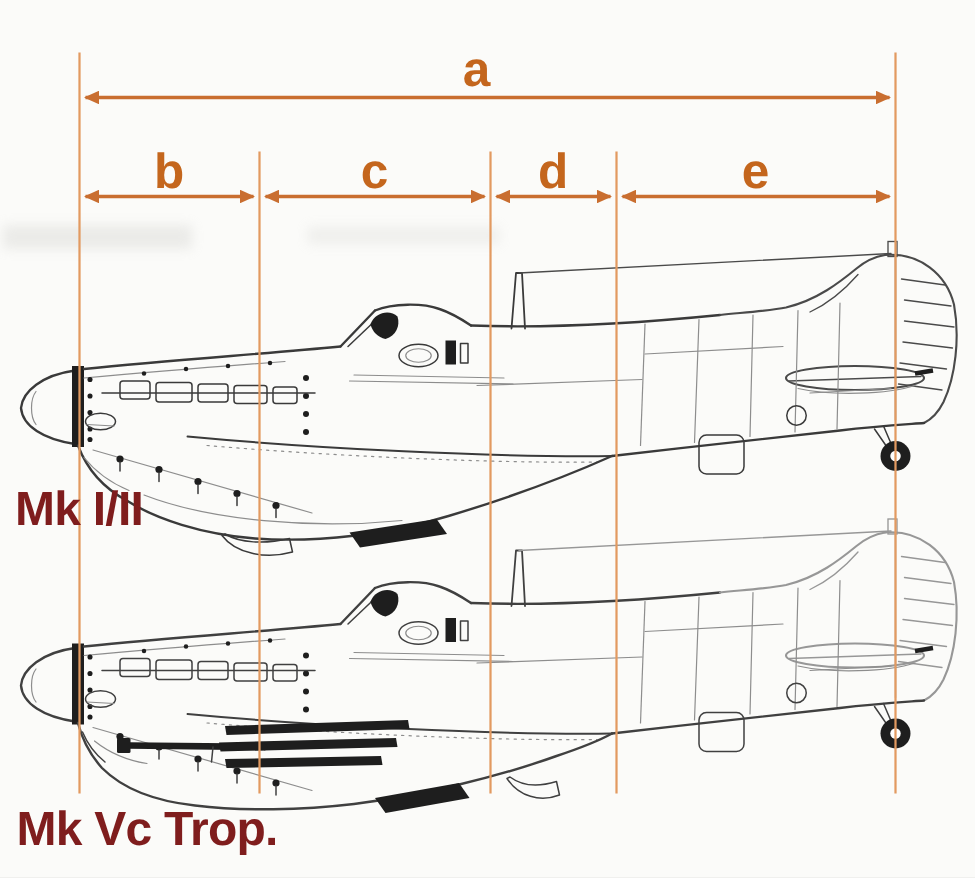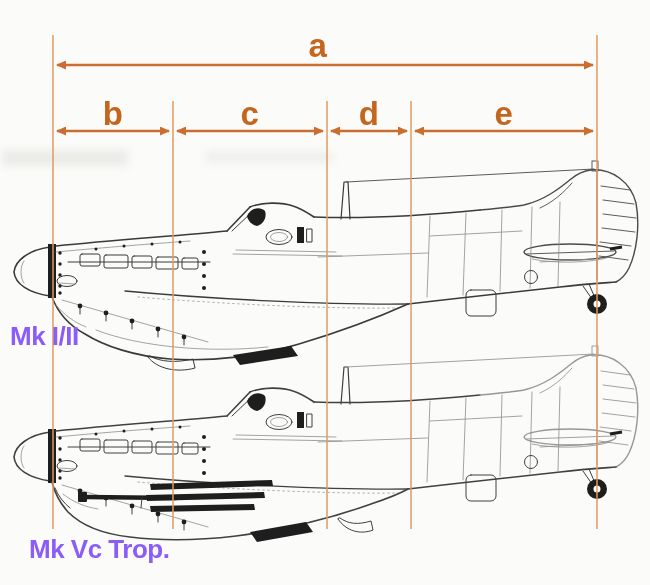--- a/index.html
+++ b/index.html
@@ -8,21 +8,21 @@
     background:#fbfbf9;overflow:hidden;
     font-family:"Liberation Sans","DejaVu Sans",sans-serif;
   }
   .canvas svg{position:absolute;left:0;top:0;}
   .dim-label{
     position:absolute;transform:translateX(-50%);
     font-size:33px;font-weight:bold;color:#c4661d;line-height:1;
     letter-spacing:0.5px;
   }
   .variant-label{
-    position:absolute;font-size:26px;font-weight:bold;color:#8b5cf6;
+    position:absolute;font-size:32px;font-weight:bold;color:#7f1d1d;
     line-height:1;letter-spacing:-0.5px;
   }
   .smudge{position:absolute;background:#c6c6c2;filter:blur(4px);pointer-events:none;}
   
   .s-main{fill:none;stroke:var(--ink);stroke-width:1.6;stroke-linecap:round;stroke-linejoin:round;}
   .s-det {fill:none;stroke:var(--ink);stroke-width:1;stroke-linecap:round;stroke-linejoin:round;}
   .s-lt  {fill:none;stroke:var(--ink-lt);stroke-width:.8;stroke-linecap:round;}
   .s-tail{fill:none;stroke:var(--tail);stroke-width:1.4;stroke-linecap:round;stroke-linejoin:round;}
   .s-tail-det{fill:none;stroke:var(--tail);stroke-width:.9;stroke-linecap:round;}
   .f-dark{fill:var(--ink-dk);stroke:none;}
@@ -213,14 +213,14 @@
     </g>
   </svg>
 
   <div class="dim-label" style="left:318px;top:29px;">a</div>
   <div class="dim-label" style="left:113px;top:97px;">b</div>
   <div class="dim-label" style="left:250px;top:97px;">c</div>
   <div class="dim-label" style="left:369px;top:97px;">d</div>
   <div class="dim-label" style="left:504px;top:97px;">e</div>
 
   <div class="variant-label" style="left:10px;top:323px;">Mk I/II</div>
-  <div class="variant-label" style="left:29px;top:536px;">Mk Vc Trop.</div>
+  <div class="variant-label" style="left:11px;top:536px;">Mk Vc Trop.</div>
 </div>
 
 </body></html>

